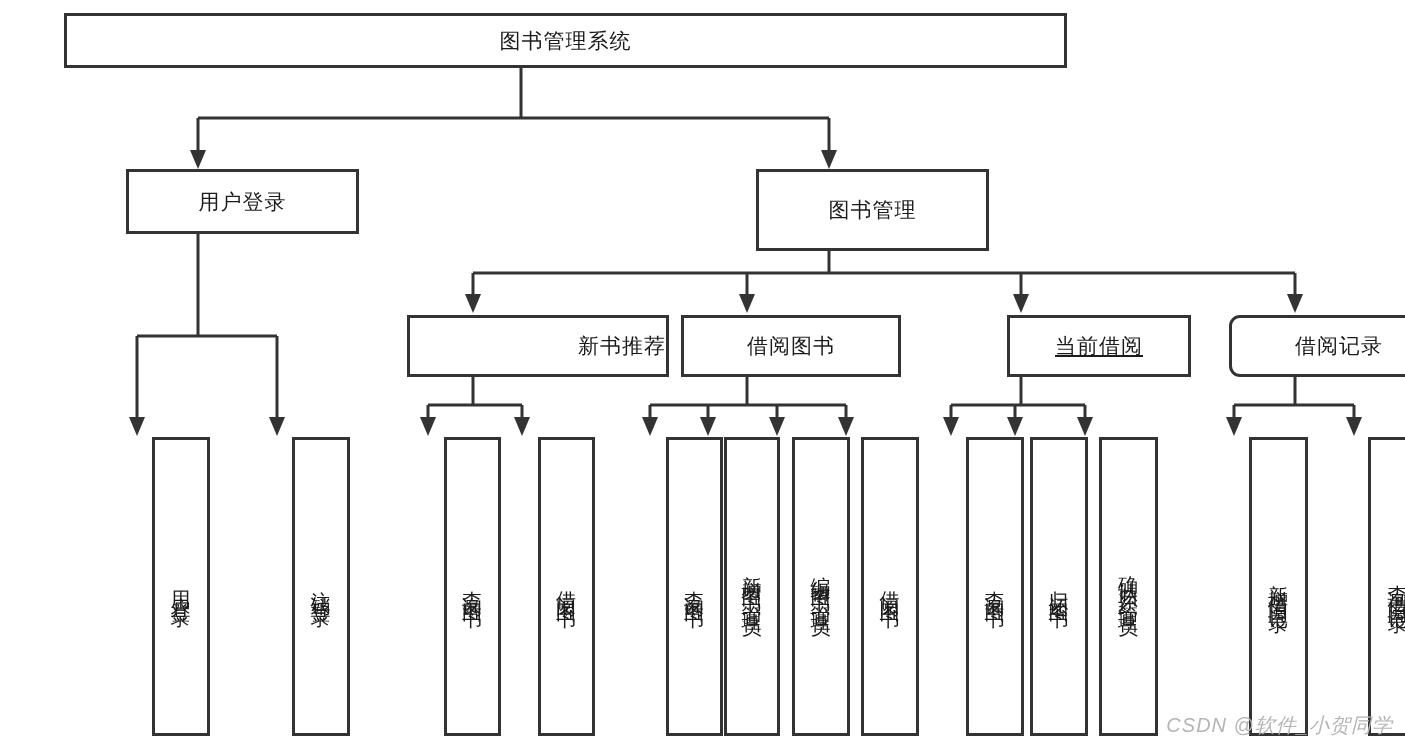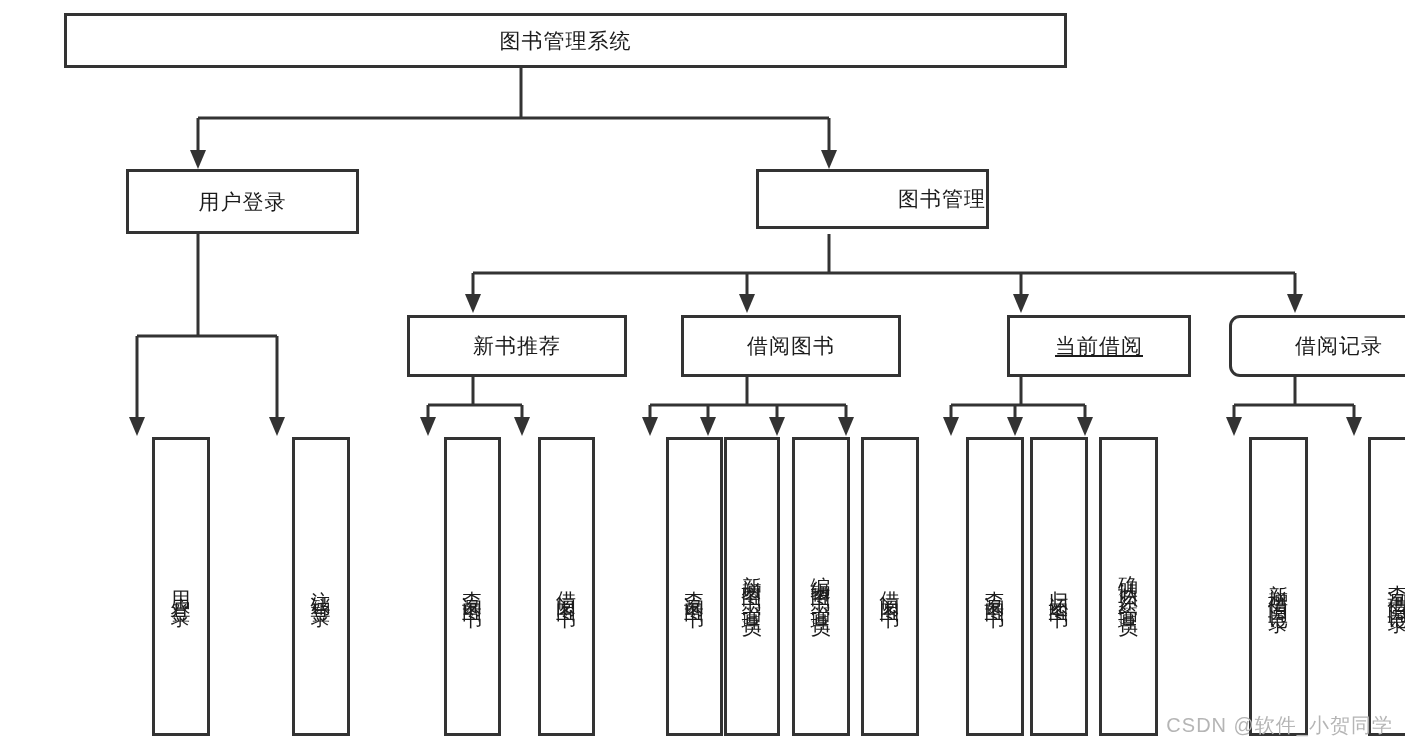--- a/index.html
+++ b/index.html
@@ -37,20 +37,21 @@
   }
   #watermark{
     position:absolute;
     right:12px;
     top:712px;
     z-index:3;
     font-size:20px;
     color:#b5b5b5;
     letter-spacing:1px;
     white-space:nowrap;
+    font-style:italic;
   }
 </style>
 </head>
 <body>
 
 <div id="stage">
 
   <svg id="connectors" width="1405" height="747" viewBox="0 0 1405 747" aria-hidden="true">
 
     <line x1="521" y1="68" x2="521" y2="118"></line>
@@ -113,25 +114,25 @@
       <polygon points="1346,417 1362,417 1354,436"></polygon>
   </svg>
 
   <div class="box hbox" style="left:20px;top:13px;width:1003px;height:55px;">
     <span>图书管理系统</span>
   </div>
 
   <div class="box hbox" style="left:82px;top:169px;width:233px;height:65px;">
     <span>用户登录</span>
   </div>
-  <div class="box hbox" style="left:712px;top:169px;width:233px;height:60px;justify-content:flex-end;">
+  <div class="box hbox" style="left:712px;top:169px;width:233px;height:82px;">
     <span>图书管理</span>
   </div>
 
-  <div class="box hbox" style="left:363px;top:315px;width:220px;height:62px;">
+  <div class="box hbox" style="left:363px;top:315px;width:262px;height:62px;justify-content:flex-end;">
     <span>新书推荐</span>
   </div>
   <div class="box hbox" style="left:637px;top:315px;width:220px;height:62px;">
     <span>借阅图书</span>
   </div>
   <div class="box hbox" style="left:963px;top:315px;width:184px;height:62px;text-decoration:underline;">
     <span>当前借阅</span>
   </div>
   <div class="box hbox" style="left:1185px;top:315px;width:220px;height:62px;border-radius:11px;">
     <span>借阅记录</span>

